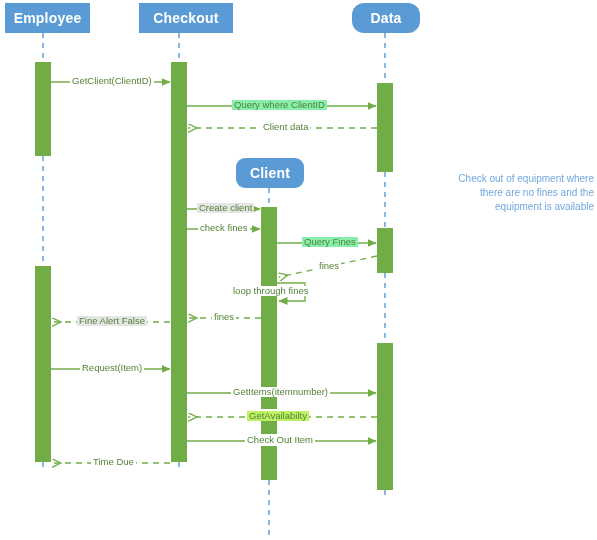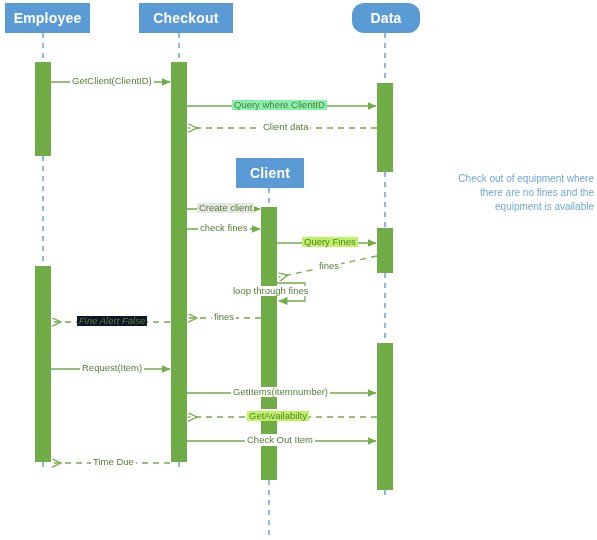--- a/index.html
+++ b/index.html
@@ -59,21 +59,21 @@
 <div id="canvas">
 
   <div class="actor-box" style="left:5px; top:3px; width:85px; height:30px;justify-content:center;">
     <span>Employee</span>
   </div>
 
   <div class="actor-box" style="left:139px; top:3px; width:94px; height:30px;">
     <span>Checkout</span>
   </div>
 
-  <div class="actor-box" style="left:236px; top:158px; width:68px; height:30px;">
+  <div class="actor-box" style="left:236px; top:158px; width:68px; height:30px;border-radius:9px;">
     <span>Client</span>
   </div>
 
   <div class="actor-box" style="left:352px; top:3px; width:68px; height:30px;border-radius:12px;">
     <span>Data</span>
   </div>
 
   <svg class="layer" viewBox="0 0 597 540" xmlns="http://www.w3.org/2000/svg">
     <defs>
       <marker id="arrowSolid" markerWidth="9" markerHeight="8" refX="8.5" refY="4" orient="auto" markerUnits="userSpaceOnUse">
@@ -155,29 +155,29 @@
   <div class="msg-label" style="left:70px; top:76px; background:#fff; padding:0 2px;">GetClient(ClientID)</div>
 
   <div class="msg-label" style="left:232px; top:100px; background:#86efac; padding:0 2px;">Query where ClientID</div>
 
   <div class="msg-label" style="left:261px; top:122px; background:#fff; padding:0 2px;">Client data</div>
 
   <div class="msg-label" style="left:197px; top:203px; background:#e5e5e5; padding:0 2px;">Create client</div>
 
   <div class="msg-label" style="left:198px; top:223px; background:#fff; padding:0 2px;">check fines</div>
 
-  <div class="msg-label" style="left:302px; top:237px; background:#bef264; padding:0 2px;">Query Fines</div>
+  <div class="msg-label" style="left:302px; top:237px; background:#86efac; padding:0 2px;">Query Fines</div>
 
   <div class="msg-label" style="left:317px; top:261px; background:#fff; padding:0 2px;">fines</div>
 
   <div class="msg-label" style="left:231px; top:286px; background:#fff; padding:0 2px;">loop through fines</div>
 
   <div class="msg-label" style="left:212px; top:312px; background:#fff; padding:0 2px;">fines</div>
 
-  <div class="msg-label" style="left:77px; top:316px; background:#0f172a; padding:0 2px;font-style:italic;">Fine Alert False</div>
+  <div class="msg-label" style="left:77px; top:316px; background:#e5e5e5; padding:0 2px;">Fine Alert False</div>
 
   <div class="msg-label" style="left:80px; top:363px; background:#fff; padding:0 2px;">Request(Item)</div>
 
   <div class="msg-label" style="left:231px; top:387px; background:#fff; padding:0 2px;">GetItems(itemnumber)</div>
 
   <div class="msg-label" style="left:247px; top:411px; background:#bef264; padding:0 2px;">GetAvailabilty</div>
 
   <div class="msg-label" style="left:245px; top:435px; background:#fff; padding:0 2px;">Check Out Item</div>
 
   <div class="msg-label" style="left:91px; top:457px; background:#fff; padding:0 2px;">Time Due</div>

